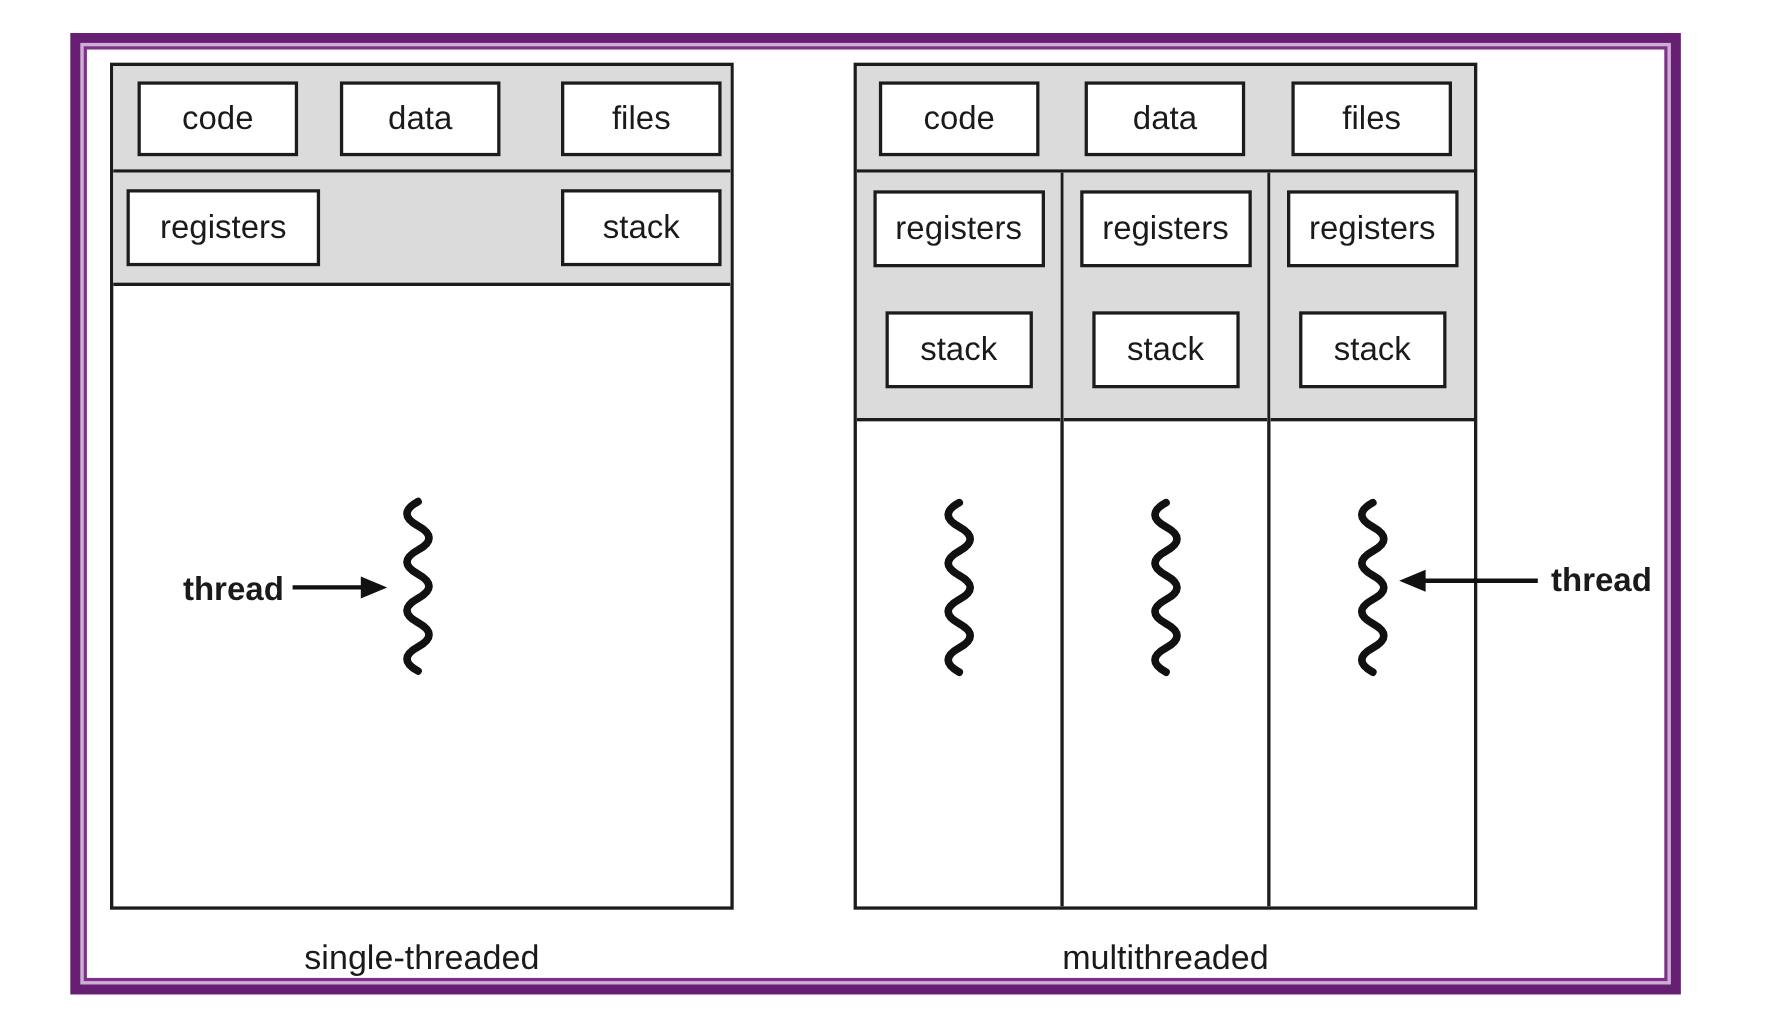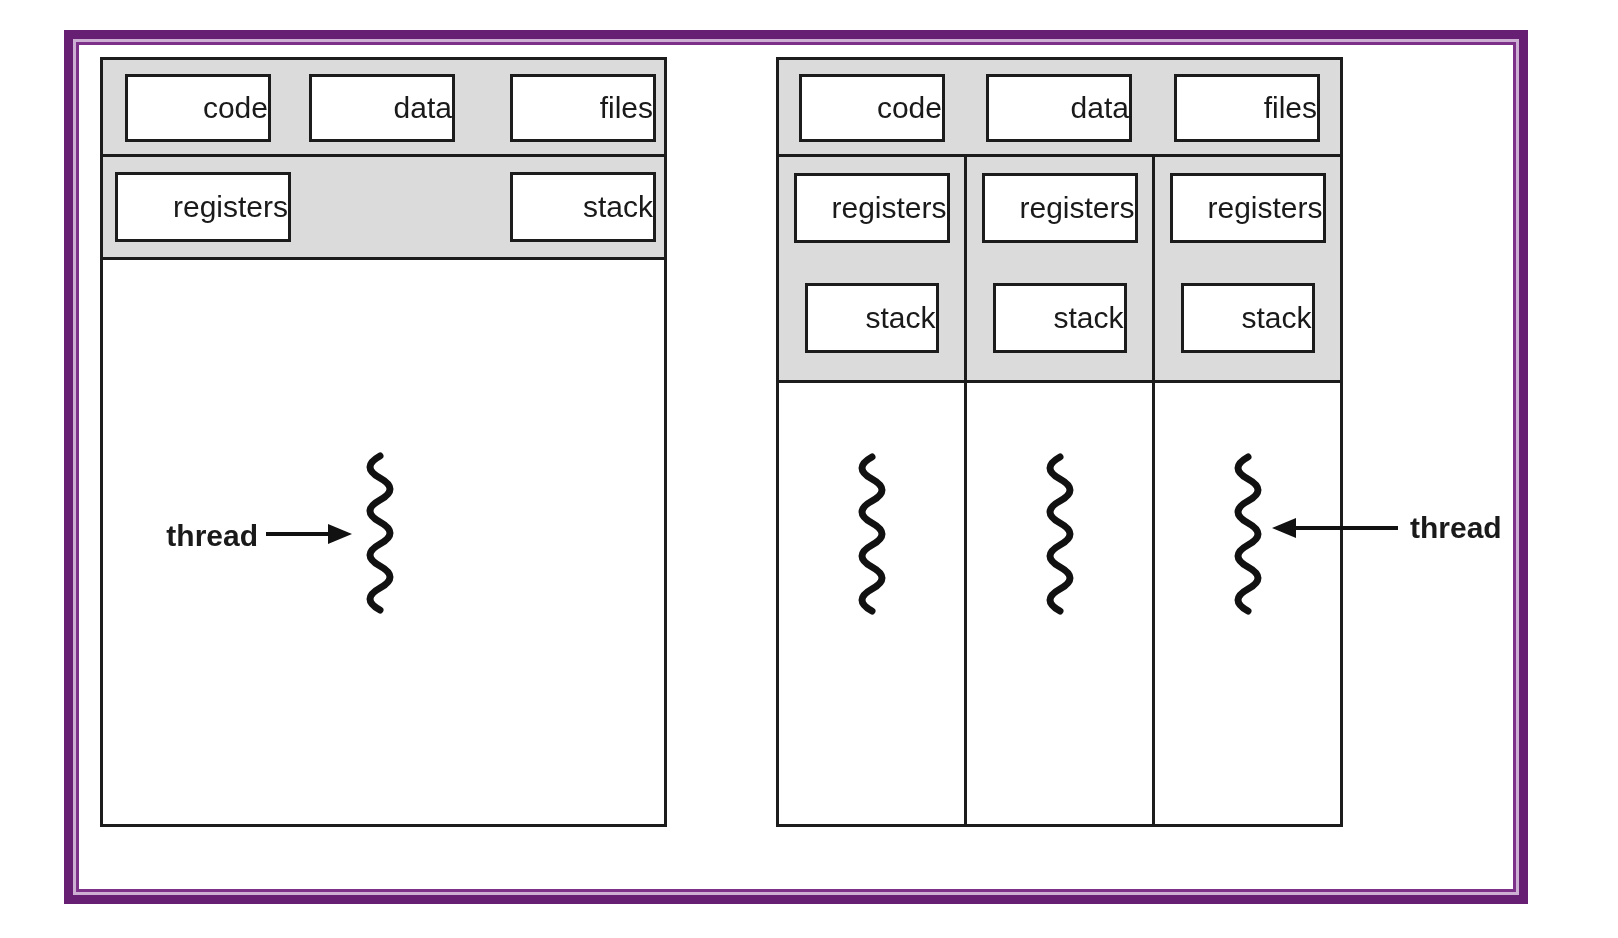--- a/index.html
+++ b/index.html
@@ -51,21 +51,21 @@
   .bar1 { height: 94px; }
   .bar2 { height: 100px; }
 
   .wbox {
     position: absolute;
     box-sizing: border-box;
     border: 3px solid #1c1c1c;
     background: #ffffff;
     display: flex;
     align-items: center;
-    justify-content: flex-end;
+    justify-content: center;
     font-size: 30px;
     color: #1a1a1a;
     white-space: nowrap;
   }
 
   
   .rcols {
     flex: 1;
     display: flex;
     min-height: 0;
@@ -218,14 +218,16 @@
 
     </div>
   </div>
 
   <svg class="abs" style="left:1270px; top:515px;" width="130" height="26" viewBox="0 0 130 26">
     <polygon points="2,13 26,3 26,23" fill="#111111"></polygon>
     <line x1="24" y1="13" x2="128" y2="13" stroke="#111111" stroke-width="4"></line>
   </svg>
   <div class="thread-label" style="left:1410px; top:511px; width:120px; text-align:left;">thread</div>
 
+  <div class="caption" style="left:100px; top:855px; width:567px;">single-threaded</div>
+  <div class="caption" style="left:776px; top:855px; width:567px;">multithreaded</div>
 
 </div>
 
 </body></html>

